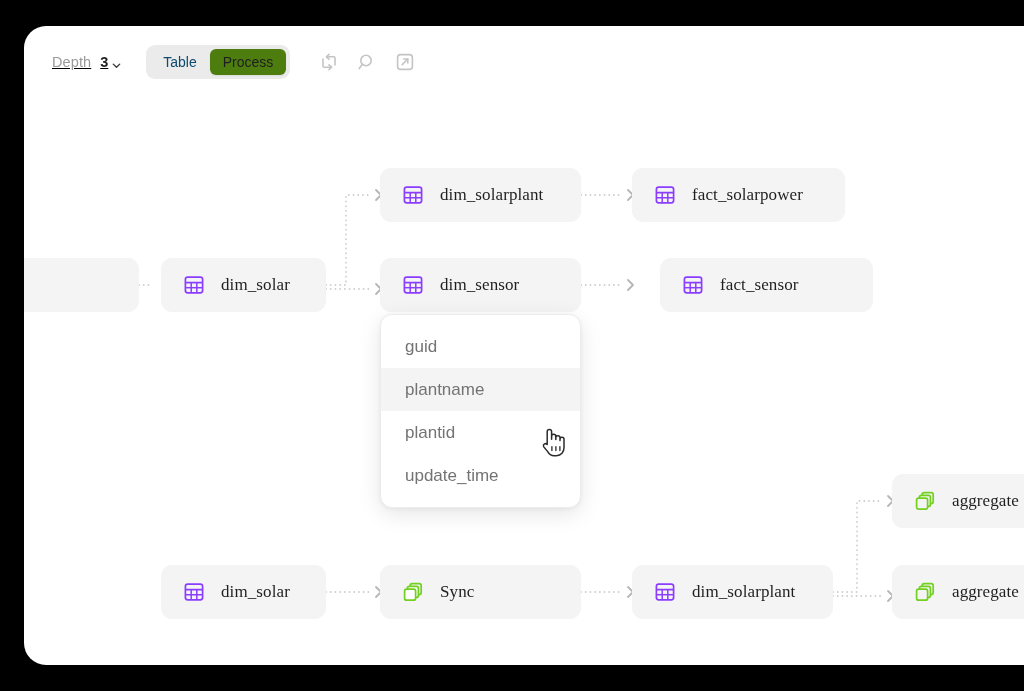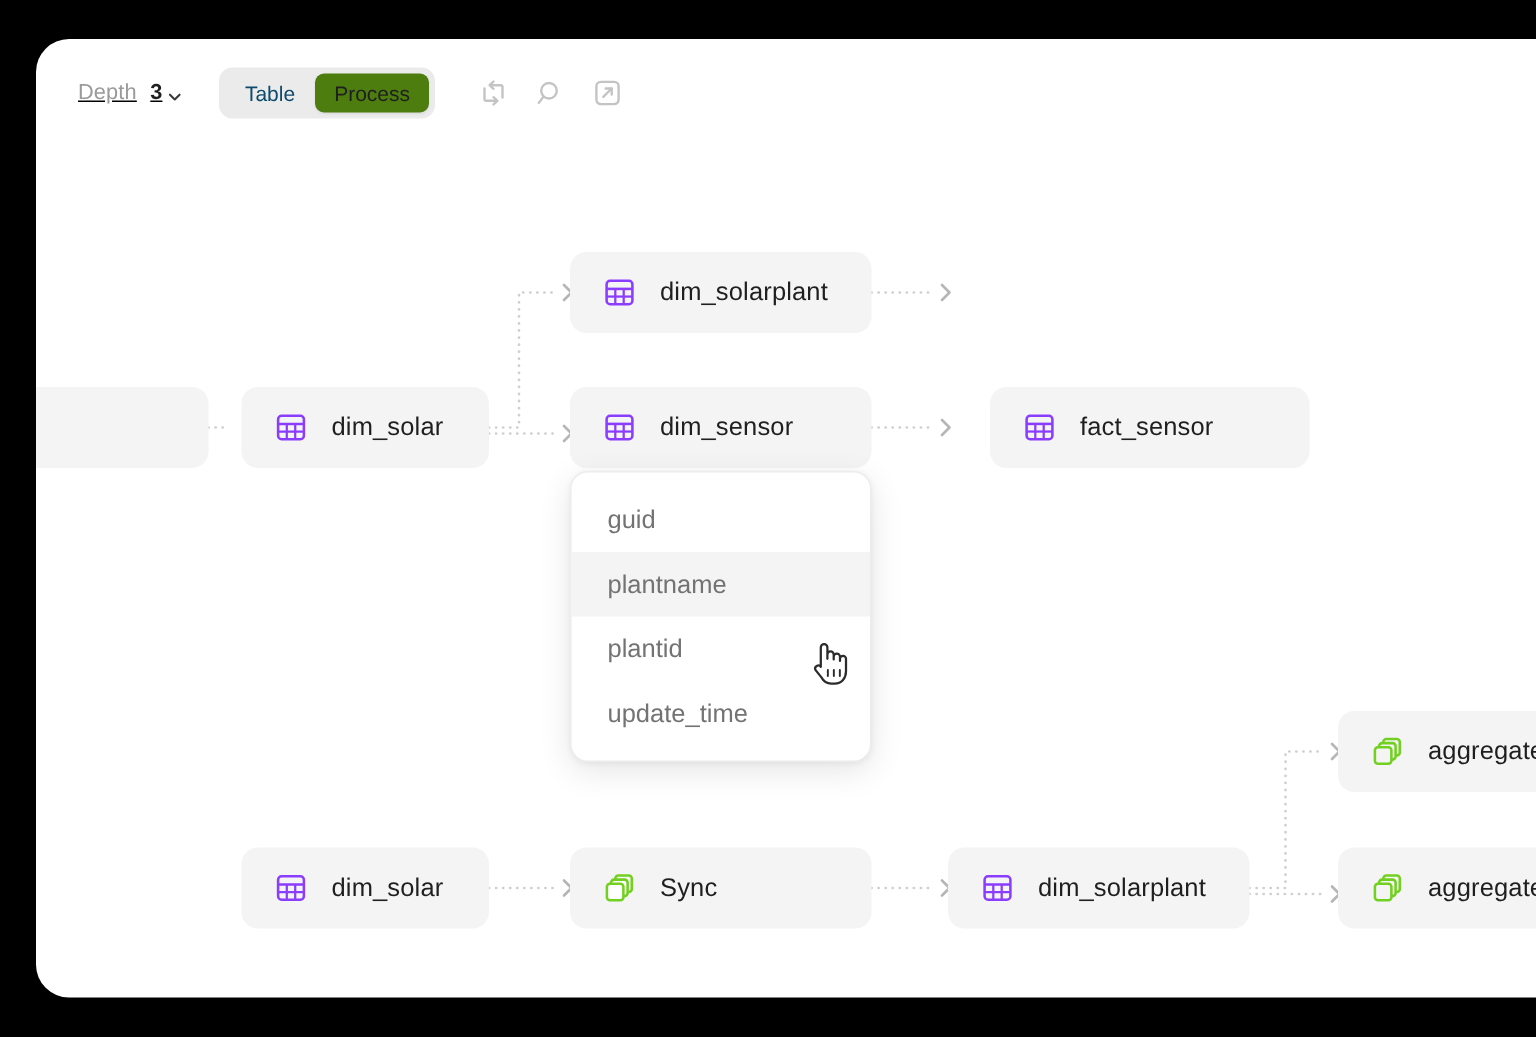--- a/index.html
+++ b/index.html
@@ -125,20 +125,21 @@
   .node {
     position: absolute;
     height: 54px;
     background: #f4f4f4;
     border-radius: 11px;
     display: flex;
     align-items: center;
     padding-left: 22px;
     box-sizing: border-box;
     cursor: pointer;
+    font-family: Liberation Serif, serif;
   }
   .node-icon {
     width: 22px;
     height: 22px;
     flex: 0 0 22px;
     margin-right: 16px;
     display: block;
   }
   .node-icon svg { display: block; }
   .node-label {
@@ -307,20 +308,32 @@
           <rect x="2.4" y="3.2" width="17.2" height="15.6" rx="2.3" stroke="#8b3dff" stroke-width="1.7"></rect>
           <path d="M2.4 8.6 H19.6" stroke="#8b3dff" stroke-width="1.7"></path>
           <path d="M2.4 13.7 H19.6" stroke="#8b3dff" stroke-width="1.5"></path>
           <path d="M8.2 8.6 V18.8" stroke="#8b3dff" stroke-width="1.5"></path>
           <path d="M13.8 8.6 V18.8" stroke="#8b3dff" stroke-width="1.5"></path>
         </svg>
       </span>
       <span class="node-label">dim_sensor</span>
     </div>
 
+    <div class="node" style="left:608px; top:70px; width:213px;">
+      <span class="node-icon">
+        <svg width="22" height="22" viewBox="0 0 22 22" fill="none">
+          <rect x="2.4" y="3.2" width="17.2" height="15.6" rx="2.3" stroke="#8b3dff" stroke-width="1.7"></rect>
+          <path d="M2.4 8.6 H19.6" stroke="#8b3dff" stroke-width="1.7"></path>
+          <path d="M2.4 13.7 H19.6" stroke="#8b3dff" stroke-width="1.5"></path>
+          <path d="M8.2 8.6 V18.8" stroke="#8b3dff" stroke-width="1.5"></path>
+          <path d="M13.8 8.6 V18.8" stroke="#8b3dff" stroke-width="1.5"></path>
+        </svg>
+      </span>
+      <span class="node-label">fact_solarpower</span>
+    </div>
 
     <div class="node" style="left:636px; top:160px; width:213px;">
       <span class="node-icon">
         <svg width="22" height="22" viewBox="0 0 22 22" fill="none">
           <rect x="2.4" y="3.2" width="17.2" height="15.6" rx="2.3" stroke="#8b3dff" stroke-width="1.7"></rect>
           <path d="M2.4 8.6 H19.6" stroke="#8b3dff" stroke-width="1.7"></path>
           <path d="M2.4 13.7 H19.6" stroke="#8b3dff" stroke-width="1.5"></path>
           <path d="M8.2 8.6 V18.8" stroke="#8b3dff" stroke-width="1.5"></path>
           <path d="M13.8 8.6 V18.8" stroke="#8b3dff" stroke-width="1.5"></path>
         </svg>

